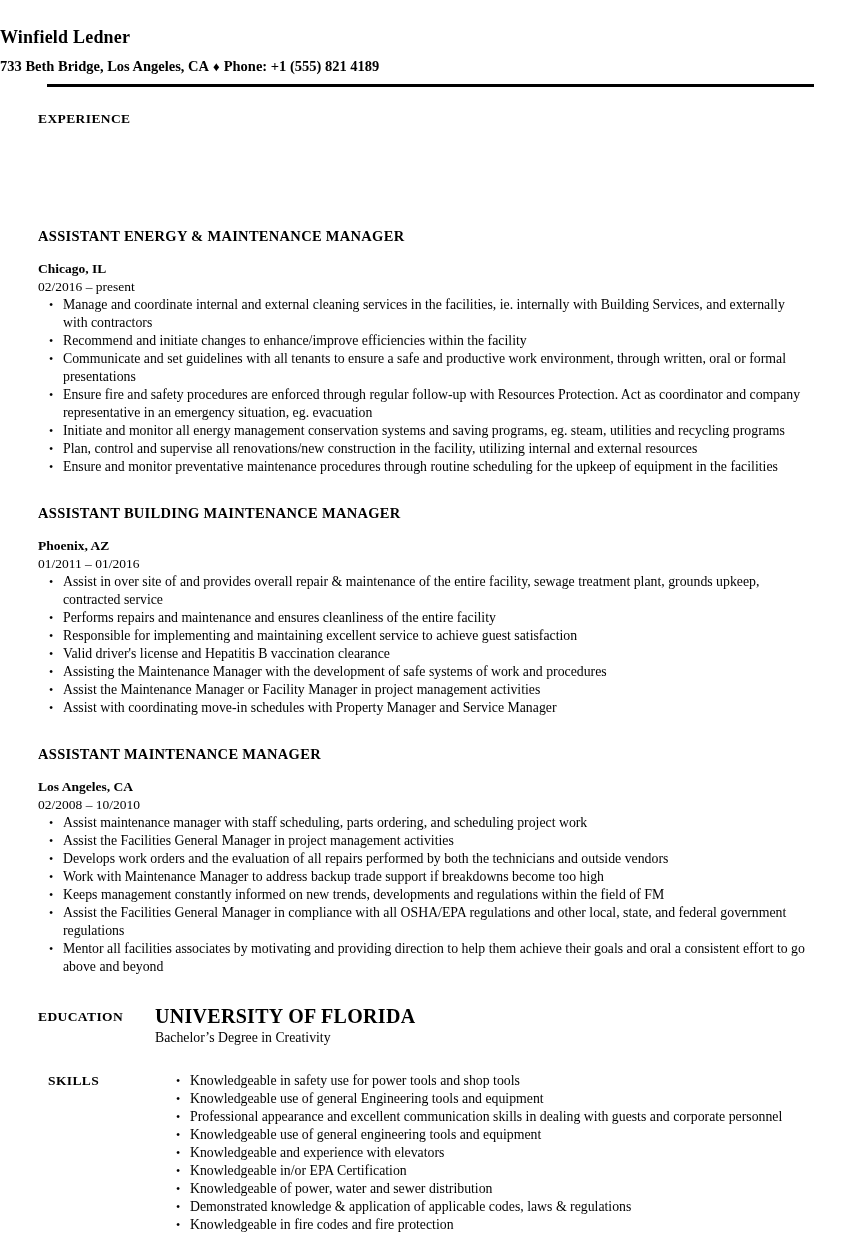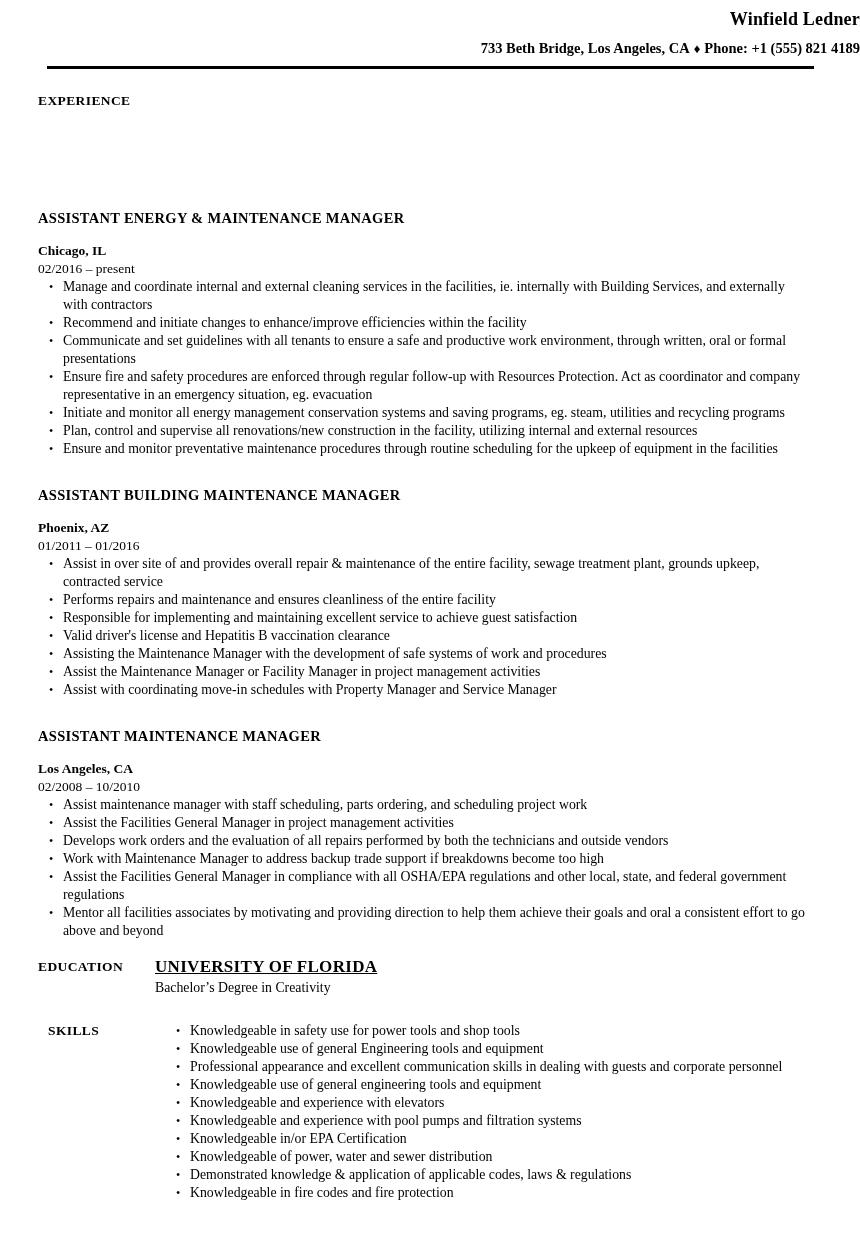--- a/index.html
+++ b/index.html
@@ -17,22 +17,22 @@
   .page {
     position: relative;
     width: 860px;
     height: 1240px;
     overflow: hidden;
     box-sizing: border-box;
   }
 
   
   .header {
-    padding-top: 8px;
-    text-align: right;
+    padding-top: 26px;
+    text-align: left;
   }
   .cand-name {
     font-size: 18px;
     font-weight: bold;
     letter-spacing: 0.2px;
     line-height: 22px;
   }
   .contact-line {
     font-size: 14.5px;
     font-weight: bold;
@@ -66,21 +66,21 @@
     letter-spacing: 0.4px;
     line-height: 18px;
     padding-top: 1px;
   }
   .section-body {
     flex: 1 1 auto;
     min-width: 0;
   }
 
   #experience-section { margin-top: 22px; flex-direction: column; }
-  #education-section  { margin-top: 17px; }
+  #education-section  { margin-top: 31px; }
   #skills-section     { margin-top: 24px; padding-left: 48px; }
 
   
   .job { margin-bottom: 0; }
   .job + .job { margin-top: 28px; }
 
   .job-title {
     font-size: 14.5px;
     font-weight: bold;
     letter-spacing: 0.3px;
@@ -119,25 +119,24 @@
     line-height: 18px;
   }
 
   
   #skills-section ul.bullets > li {
     padding-left: 25px;
   }
 
   
   .edu-school {
-    font-size: 17px;
+    font-size: 20px;
     font-weight: bold;
     letter-spacing: 0.3px;
     line-height: 19px;
-    text-decoration: underline;
   }
   .edu-degree {
     font-size: 13.8px;
     font-weight: normal;
     line-height: 19px;
     margin-top: 2px;
   }
 </style>
 </head>
 <body>
@@ -188,20 +187,21 @@
 
       <div class="job">
         <div class="job-title">ASSISTANT MAINTENANCE MANAGER</div>
         <div class="job-location">Los Angeles, CA</div>
         <div class="job-dates">02/2008 – 10/2010</div>
         <ul class="bullets">
           <li>Assist maintenance manager with staff scheduling, parts ordering, and scheduling project work</li>
           <li>Assist the Facilities General Manager in project management activities</li>
           <li>Develops work orders and the evaluation of all repairs performed by both the technicians and outside vendors</li>
           <li>Work with Maintenance Manager to address backup trade support if breakdowns become too high</li>
+          <li>Keeps management constantly informed on new trends, developments and regulations within the field of FM</li>
           <li>Assist the Facilities General Manager in compliance with all OSHA/EPA regulations and other local, state, and federal government regulations</li>
           <li>Mentor all facilities associates by motivating and providing direction to help them achieve their goals and oral a consistent effort to go above and beyond</li>
         </ul>
       </div>
 
     </div>
   </div>
 
   <div class="section" id="education-section">
     <div class="section-label">EDUCATION</div>
@@ -213,21 +213,20 @@
 
   <div class="section" id="skills-section">
     <div class="section-label">SKILLS</div>
     <div class="section-body">
       <ul class="bullets">
         <li>Knowledgeable in safety use for power tools and shop tools</li>
         <li>Knowledgeable use of general Engineering tools and equipment</li>
         <li>Professional appearance and excellent communication skills in dealing with guests and corporate personnel</li>
         <li>Knowledgeable use of general engineering tools and equipment</li>
         <li>Knowledgeable and experience with elevators</li>
-        <li>Knowledgeable and experience with pool pumps and filtration systems</li>
         <li>Knowledgeable in/or EPA Certification</li>
         <li>Knowledgeable of power, water and sewer distribution</li>
         <li>Demonstrated knowledge &amp; application of applicable codes, laws &amp; regulations</li>
         <li>Knowledgeable in fire codes and fire protection</li>
       </ul>
     </div>
   </div>
 
 </div>
 

